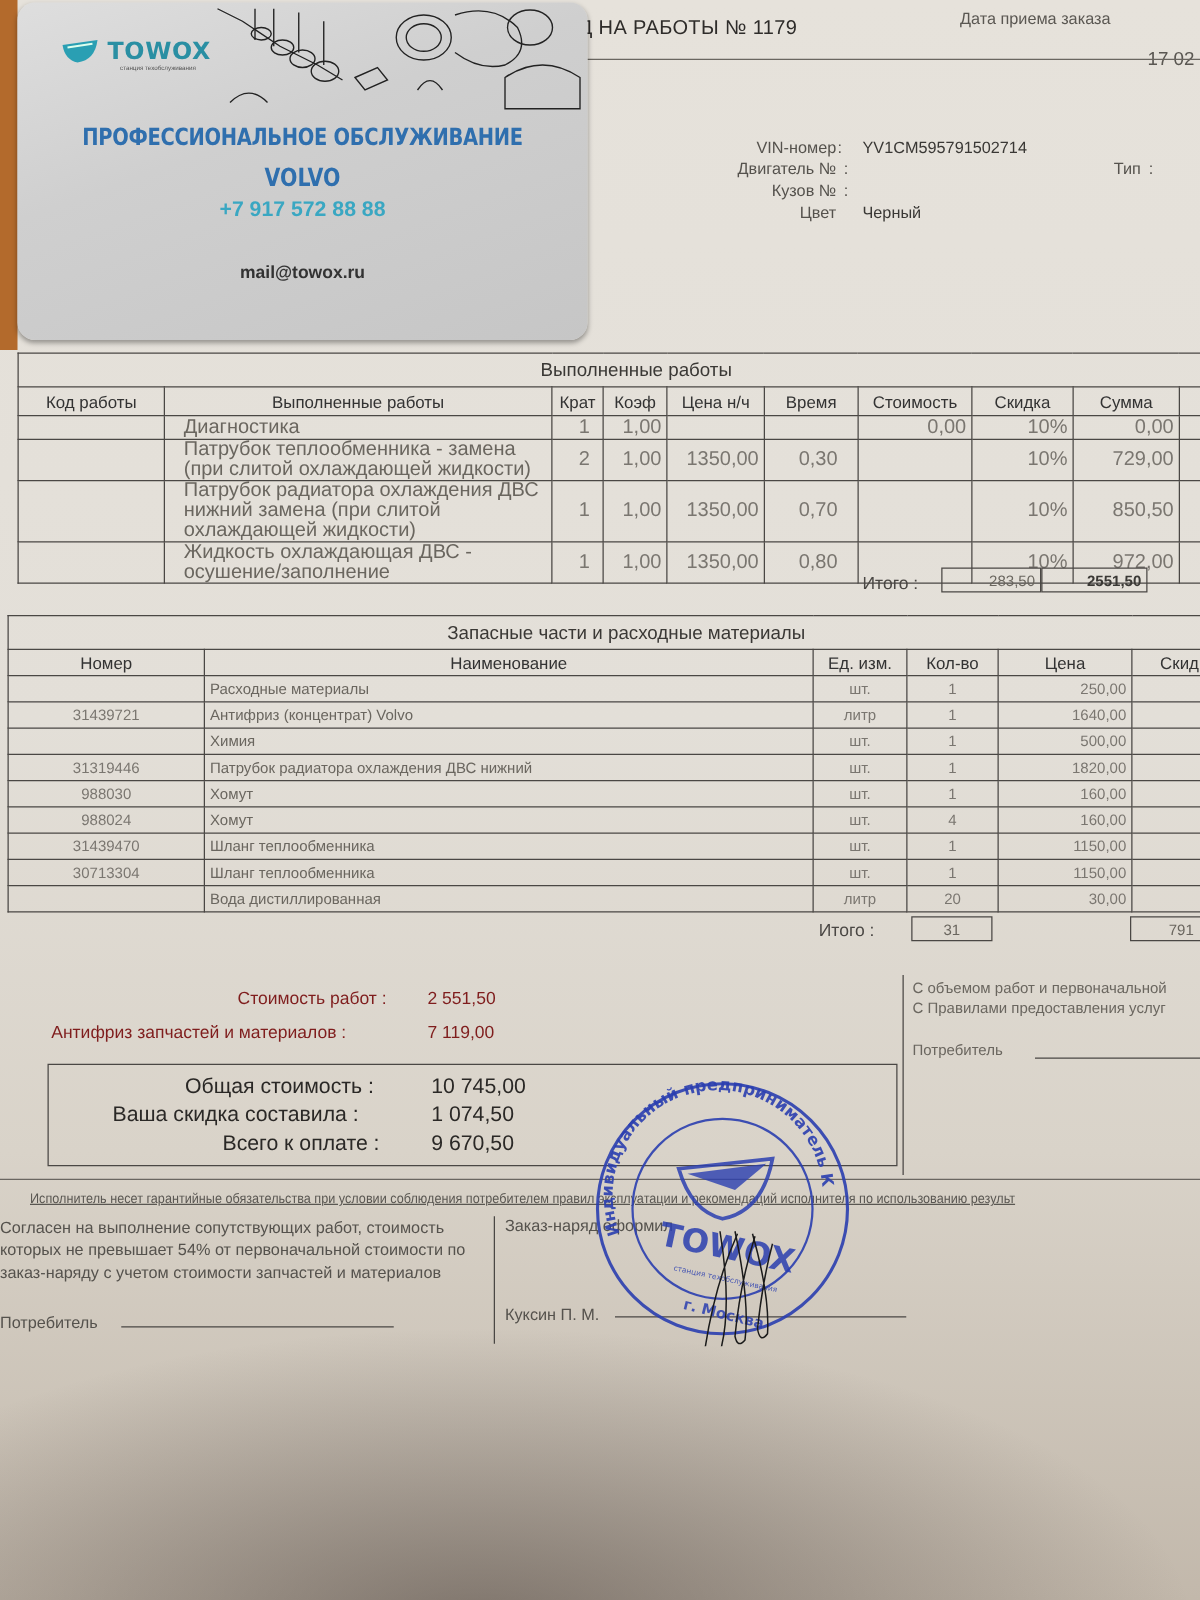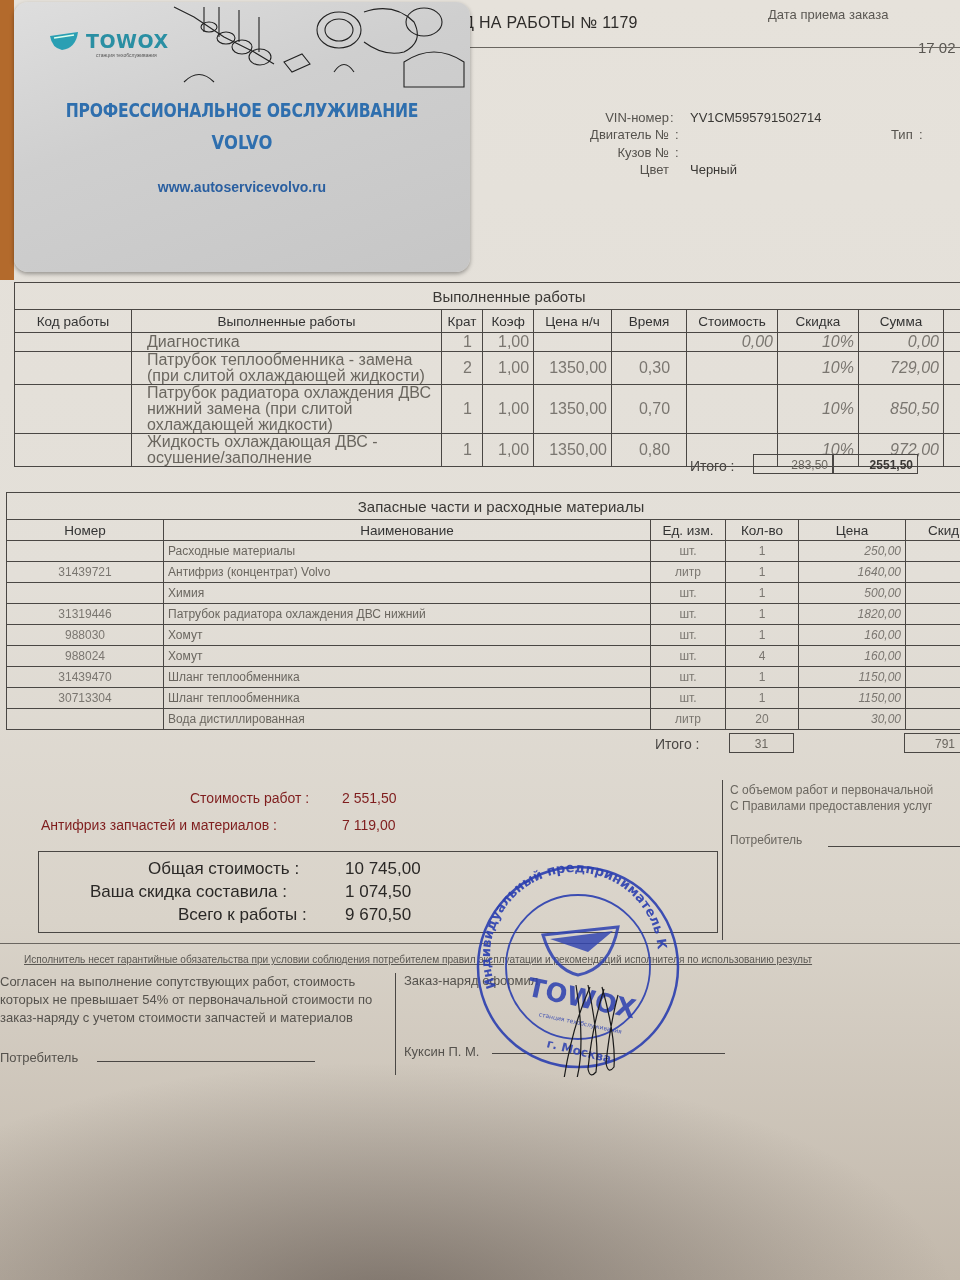--- a/index.html
+++ b/index.html
@@ -48,21 +48,21 @@
 
   
   table { border-collapse:collapse; position:absolute; }
   td, th { border:1px solid #4a4744; padding:0 4px; font-weight:normal; }
   .works { left:14px; top:282px; width:990px; }
   .works .caption-row td { height:26px; text-align:center; font-size:15px; color:#3a3835; border-bottom:1px solid #4a4744; }
   .works th { font-size:13.5px; height:22px; color:#333; }
   .works td.cell { font-size:16px; color:#7a7670; height:30px;padding-left:15px; }
   .works td.code { width:97px; }
   .works td.name { width:290px; color:#6a665f; line-height:16px; }
-  .num { text-align:right;font-style:italic; }
+  .num { text-align:right; }
   .ctr { text-align:center; }
 
   .works-total-label { position:absolute; left:690px; top:458px; font-size:14px; color:#4a4744; }
   .works-total-box1 { position:absolute; left:753px; top:454px; width:80px; height:20px; border:1px solid #4a4744; font-size:12px; text-align:right; padding-right:4px; line-height:20px; color:#6a665f; box-sizing:border-box; }
   .works-total-box2 { position:absolute; left:833px; top:454px; width:85px; height:20px; border:1px solid #4a4744; font-size:12px; font-weight:bold; text-align:right; padding-right:4px; line-height:20px; color:#3a3835; box-sizing:border-box; }
 
   .parts { left:6px; top:492px; width:990px; }
   .parts .caption-row td { height:26px; text-align:center; font-size:15px; color:#3a3835; }
   .parts th { font-size:13.5px; height:20px; color:#333; }
   .parts td.cell { font-size:12px; color:#7a7670; height:20px; }
@@ -138,21 +138,22 @@
   <div class="logo">
     <svg width="32" height="22" viewBox="0 0 32 22">
       <path d="M2 6 L30 2 Q28 18 14 20 Q4 18 2 6 Z" fill="#2a9fb3"></path>
       <path d="M6 8 L26 5" stroke="#dfe" stroke-width="1.5"></path>
     </svg>
     <span class="logo-text">TOWOX</span>
   </div>
   <div class="logo-sub">станция техобслуживания</div>
   <div class="headline">ПРОФЕССИОНАЛЬНОЕ ОБСЛУЖИВАНИЕ</div>
   <div class="brand">VOLVO</div>
-  <div class="site">www.autoservicevolvo.ru</div>
+  <div class="phone">+7 917 572 88 88</div>
+  <div class="mail">mail@towox.ru</div>
 </div>
 
 <table class="works">
   <tbody>
       <tr class="caption-row">
         <td colspan="10">Выполненные работы</td>
       </tr>
   <tr>
     <th style="width:97px">Код работы</th>
     <th style="width:300px">Выполненные работы</th>
@@ -313,21 +314,21 @@
 <div class="sum-line" style="left:190px; top:790px;">Стоимость работ :</div>
 <div class="sum-line" style="left:342px; top:790px;">2 551,50</div>
 <div class="sum-line" style="left:41px; top:817px;">Антифриз запчастей и материалов :</div>
 <div class="sum-line" style="left:342px; top:817px;">7 119,00</div>
 
 <div class="sum-box"></div>
 <div class="big-line" style="left:148px; top:859px;">Общая стоимость :</div>
 <div class="big-line" style="left:345px; top:859px;">10 745,00</div>
 <div class="big-line" style="left:90px; top:882px;">Ваша скидка составила :</div>
 <div class="big-line" style="left:345px; top:882px;">1 074,50</div>
-<div class="big-line" style="left:178px; top:905px;">Всего к работы :</div>
+<div class="big-line" style="left:178px; top:905px;">Всего к оплате :</div>
 <div class="big-line" style="left:345px; top:905px;">9 670,50</div>
 
 <div class="vline" style="left:722px; top:780px; height:160px;"></div>
 <div class="agree" style="left:730px; top:783px;">С объемом работ и первоначальной</div>
 <div class="agree" style="left:730px; top:799px;">С Правилами предоставления услуг</div>
 <div class="agree" style="left:730px; top:833px;">Потребитель</div>
 <div class="sigline" style="left:828px; top:846px; width:132px;"></div>
 
 <div class="sep-rule"></div>
 <div class="warranty">Исполнитель несет гарантийные обязательства при условии соблюдения потребителем правил эксплуатации и рекомендаций исполнителя по использованию результ</div>

